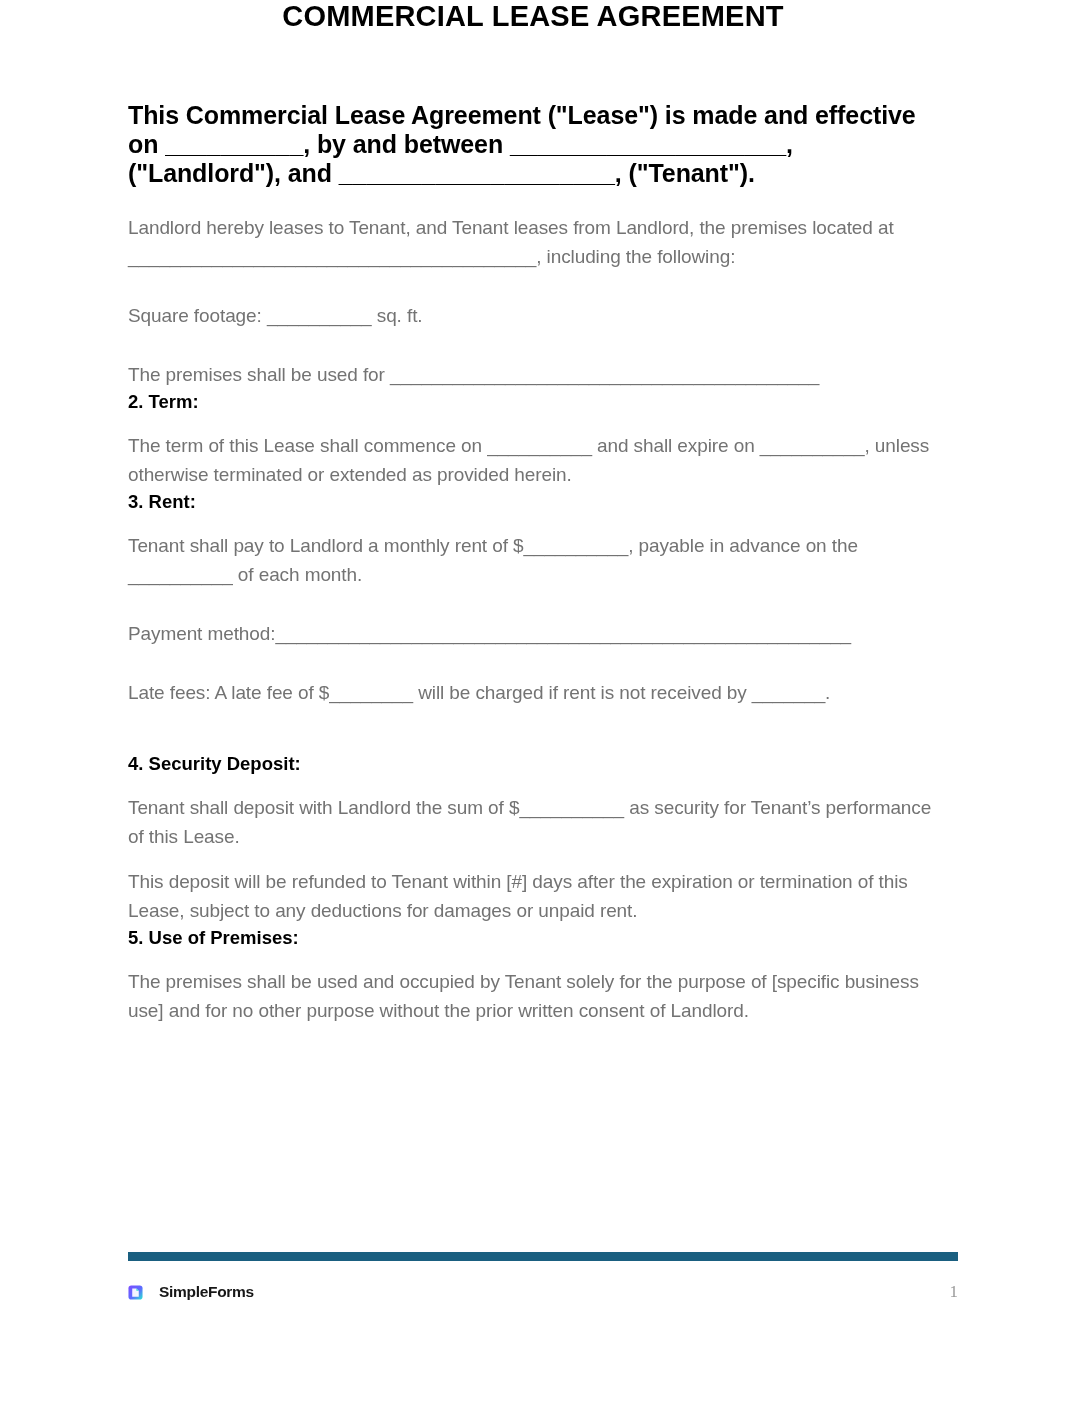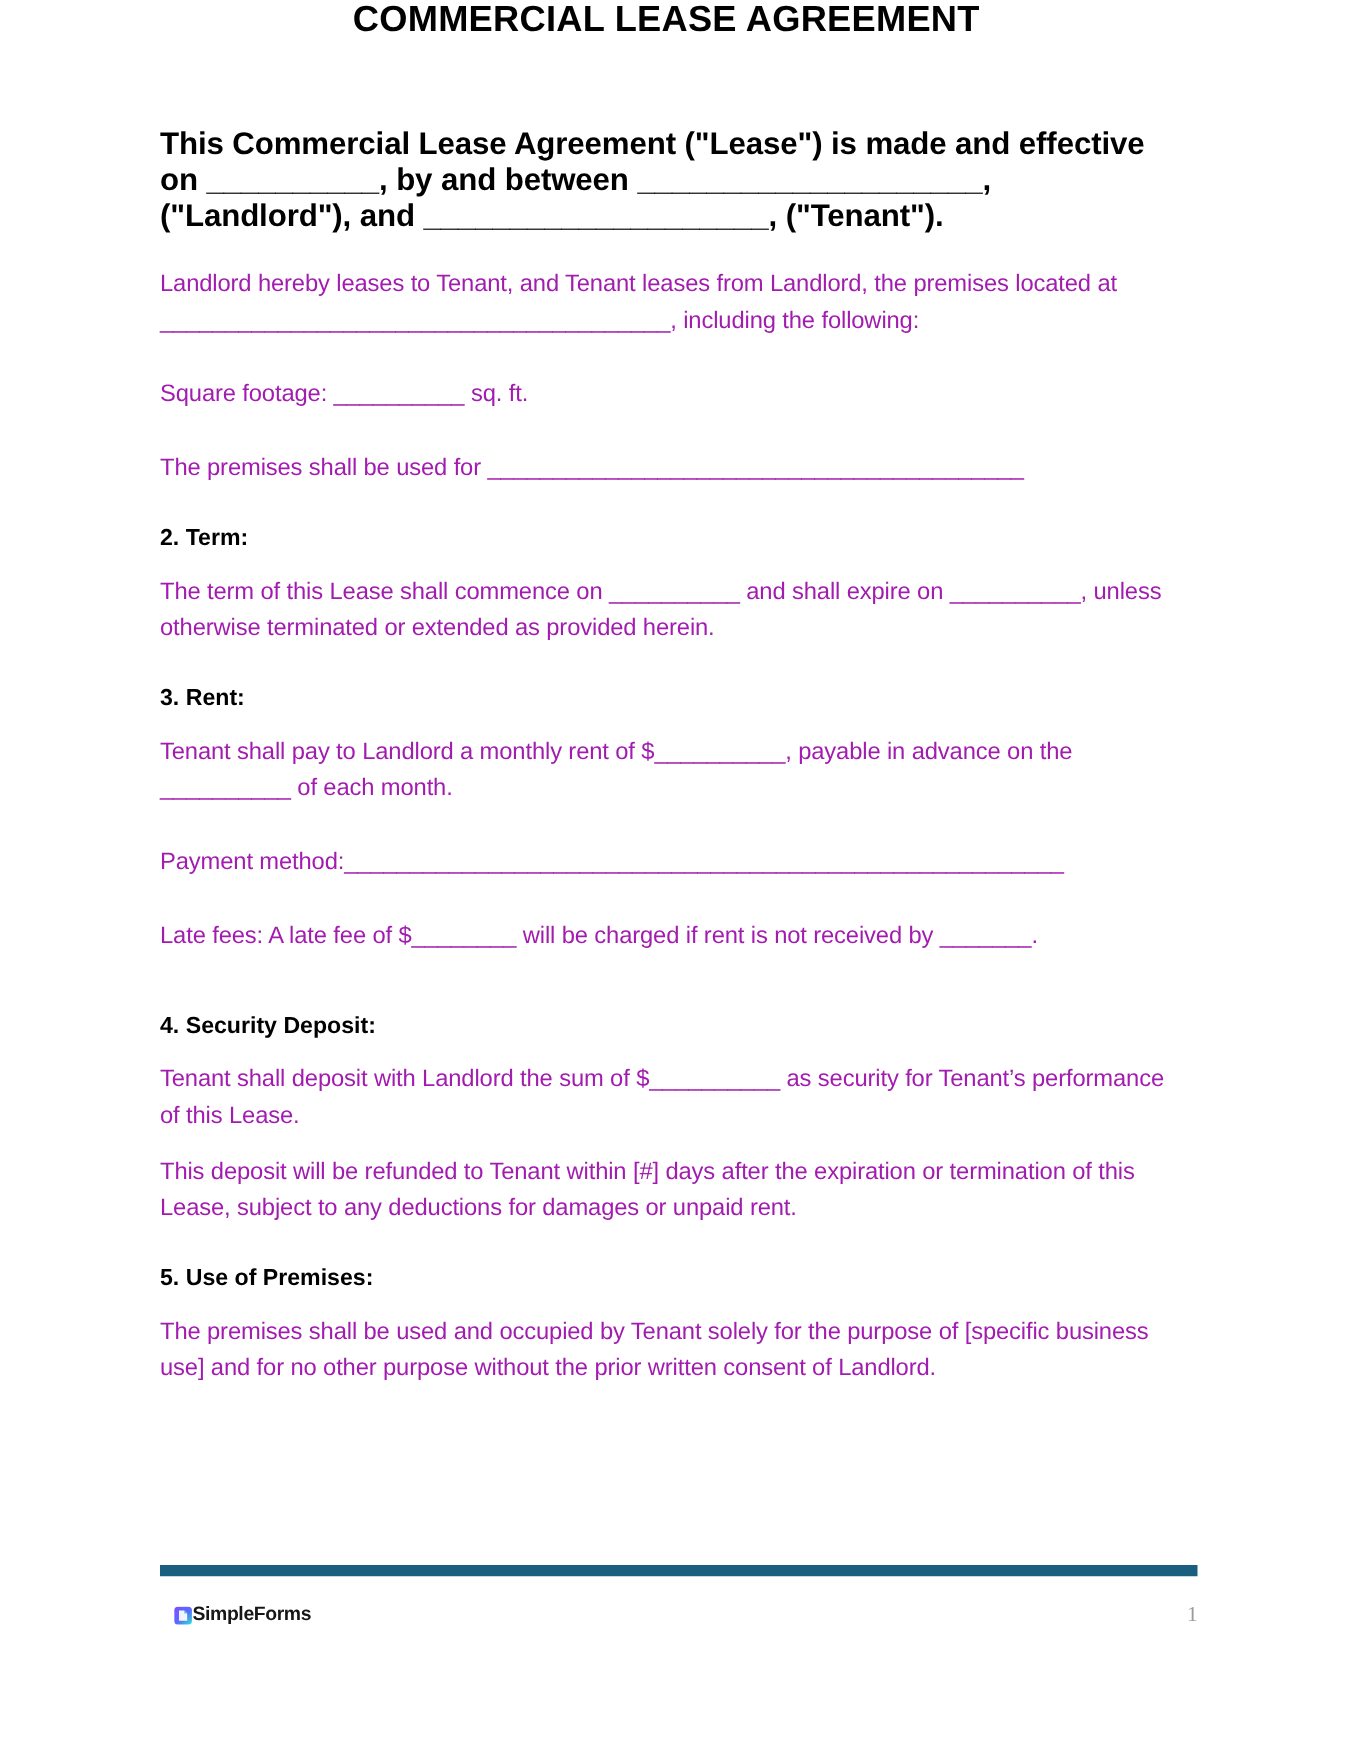--- a/index.html
+++ b/index.html
@@ -54,28 +54,28 @@
     font-weight: bold;
     line-height: 26px;
     color: #000;
     margin: 0;
   }
 
   
   .para {
     font-size: 19px;
     line-height: 29px;
-    color: #a21caf;
+    color: #737373;
     margin: 0;
     letter-spacing: -0.1px;
   }
 
   
   .sp-head   { margin-top: 44px; }
-  .sp-head-s { margin-top: 28px; }
+  .sp-head-s { }
   .sp-para   { margin-top: 16px; }
   .sp-para-s { margin-top: 30px; }
 
   
   .footer-bar {
     position: absolute;
     left: 128px;
     top: 1252px;
     width: 830px;
     height: 9px;
@@ -87,22 +87,21 @@
     top: 1278px;
     width: 830px;
     height: 28px;
     display: flex;
     align-items: center;
     justify-content: space-between;
   }
   .brand {
     display: flex;
     align-items: center;
-    gap: 0;
-    margin-left: 11px;
+    gap: 16px;
   }
   .brand-mark {
     width: 15px;
     height: 15px;
     display: block;
   }
   .brand-name {
     font-size: 15.5px;
     font-weight: bold;
     color: #171717;

